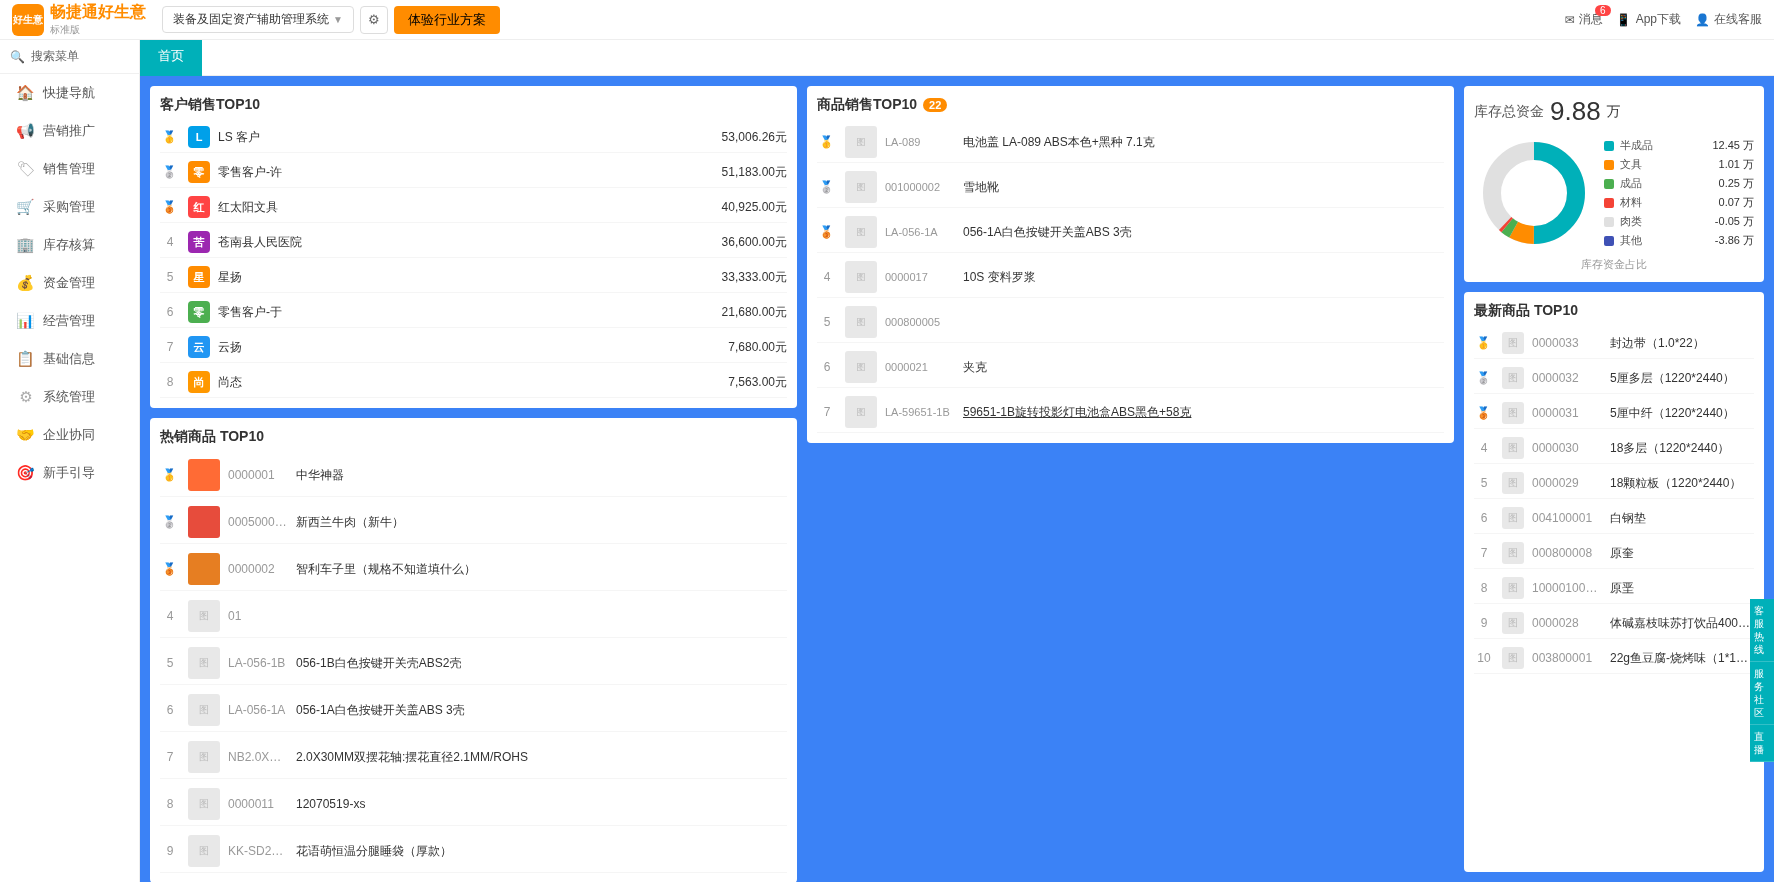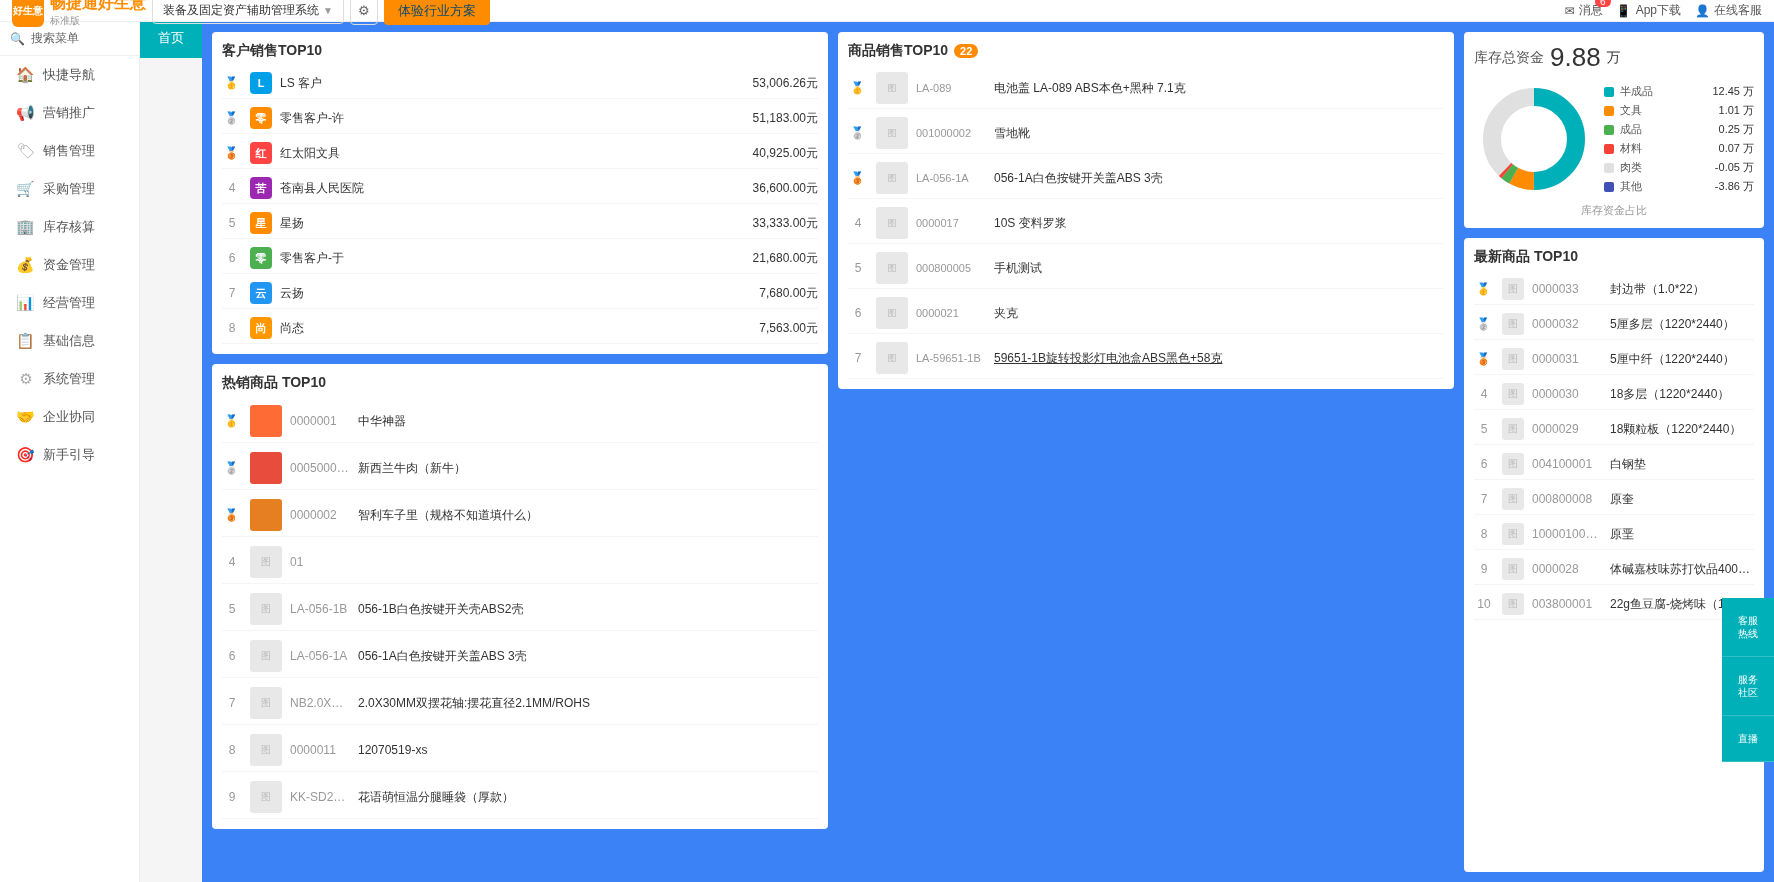--- a/index.html
+++ b/index.html
@@ -1,41 +1,41 @@
 <!DOCTYPE html>
 <html><head>
   <meta charset="utf-8">
   <style>
     * { margin: 0; padding: 0; box-sizing: border-box; }
     body { font-family: 'Microsoft YaHei', sans-serif; font-size: 13px; background: #f5f5f5; display: flex; flex-direction: column; height: 882px; overflow: hidden; }
 
     
-    .topbar { height: 22px; background: #fff; border-bottom: 1px solid #eee; display: flex; align-items: center; padding: 0 12px; position: relative; z-index: 10; }
+    .topbar { height: 40px; background: #fff; border-bottom: 1px solid #eee; display: flex; align-items: center; padding: 0 12px; gap: 10px; position: relative; z-index: 10; }
     .topbar-logo { display: flex; align-items: center; gap: 6px; width: 140px; }
     .topbar-logo-icon { width: 32px; height: 32px; background: #ff8c00; border-radius: 6px; display: flex; align-items: center; justify-content: center; color: #fff; font-size: 10px; font-weight: bold; }
     .topbar-system { display: flex; align-items: center; gap: 6px; flex: 1; }
     .system-selector { display: flex; align-items: center; gap: 4px; border: 1px solid #ddd; padding: 4px 10px; border-radius: 4px; cursor: pointer; color: #333; font-size: 12px; }
     .system-selector .arrow { color: #999; font-size: 10px; }
     .gear-btn { width: 28px; height: 28px; border: 1px solid #ddd; border-radius: 4px; display: flex; align-items: center; justify-content: center; cursor: pointer; color: #666; }
-    .trial-btn { background: #ff8c00; color: #0c4a6e; border: none; padding: 5px 14px; border-radius: 4px; cursor: pointer; font-size: 13px; }
+    .trial-btn { background: #ff8c00; color: #000000; border: none; padding: 5px 14px; border-radius: 4px; cursor: pointer; font-size: 13px; }
     .topbar-right { display: flex; align-items: center; gap: 14px; margin-left: auto; }
     .topbar-right-item { display: flex; align-items: center; gap: 4px; color: #555; font-size: 12px; cursor: pointer; position: relative; }
     .badge { background: #f44; color: #fff; font-size: 10px; border-radius: 8px; padding: 0 4px; min-width: 16px; text-align: center; position: absolute; top: -6px; right: -8px; }
 
     
     .main-layout { display: flex; flex: 1; overflow: hidden; }
 
     
     .sidebar { width: 140px; background: #fff; border-right: 1px solid #eee; display: flex; flex-direction: column; overflow-y: auto; }
     .sidebar-search { padding: 8px 10px; border-bottom: 1px solid #f0f0f0; display: flex; align-items: center; gap: 6px; color: #666; font-size: 12px; cursor: pointer; }
     .sidebar-menu-item { display: flex; align-items: center; gap: 8px; padding: 10px 14px; color: #555; font-size: 13px; cursor: pointer; border-left: 3px solid transparent; }
     .sidebar-menu-item .menu-icon { width: 18px; height: 18px; display: flex; align-items: center; justify-content: center; color: #aaa; font-size: 15px; }
 
     
-    .content { flex: 1; display: flex; flex-direction: row; overflow: hidden; }
+    .content { flex: 1; display: flex; flex-direction: column; overflow: hidden; }
 
     
     .nav-tab { height: 36px; background: #fff; border-bottom: 1px solid #eee; display: flex; align-items: center; }
     .nav-tab-item { padding: 0 18px; height: 36px; display: flex; align-items: center; font-size: 13px; color: #333; cursor: pointer; border-bottom: 3px solid transparent; }
     .nav-tab-item.active { color: #fff; background: #00b0b9; border-bottom: 3px solid #00b0b9; }
 
     
     .page-content { flex: 1; overflow-y: auto; display: flex; gap: 0; background: #3b82f6; padding: 10px; }
 
     
@@ -77,21 +77,21 @@
 
     
     .newest-products { display: flex; flex-direction: column; gap: 4px; }
     .newest-item { display: flex; align-items: center; gap: 8px; padding: 4px 0; border-bottom: 1px solid #f5f5f5; font-size: 12px; color: #333; }
     .newest-rank { width: 20px; text-align: center; color: #999; font-size: 12px; }
     .newest-img { width: 22px; height: 22px; background: #e8e8e8; border-radius: 3px; display: flex; align-items: center; justify-content: center; color: #bbb; font-size: 10px; }
     .newest-name { flex: 1; overflow: hidden; text-overflow: ellipsis; white-space: nowrap; }
 
     
     .float-buttons { position: fixed; right: 0; bottom: 120px; display: flex; flex-direction: column; }
-    .float-btn { width: 52px; padding: 16px 4px; background: #00b0b9; color: #fff; font-size: 10px; text-align: center; cursor: pointer; border-bottom: 1px solid rgba(255,255,255,0.2); line-height: 1.3; }
+    .float-btn { width: 24px; padding: 5px 4px; background: #00b0b9; color: #fff; font-size: 10px; text-align: left; cursor: pointer; border-bottom: 1px solid rgba(255,255,255,0.2); line-height: 1.3; }
 
     
     ::-webkit-scrollbar { width: 4px; }
     ::-webkit-scrollbar-thumb { background: #ddd; border-radius: 2px; }
   </style>
 </head>
 <body>
 
 <div class="topbar">
   <div class="topbar-logo">
@@ -336,21 +336,20 @@
               <div class="rank-item">
     <span class="rank-num ">4</span>
     <div class="product-placeholder" style="font-size:9px;">图</div>
     <span class="rank-name" style="color:#999;max-width:70px;font-size:11px;">0000017</span>
     <span class="rank-name" style="font-size:12px;">10S 变料罗浆</span>
   </div>
               <div class="rank-item">
     <span class="rank-num ">5</span>
     <div class="product-placeholder" style="font-size:9px;">图</div>
     <span class="rank-name" style="color:#999;max-width:70px;font-size:11px;">000800005</span>
-    <span class="rank-name" style="font-size:12px;">手机测试</span>
   </div>
               <div class="rank-item">
     <span class="rank-num ">6</span>
     <div class="product-placeholder" style="font-size:9px;">图</div>
     <span class="rank-name" style="color:#999;max-width:70px;font-size:11px;">0000021</span>
     <span class="rank-name" style="font-size:12px;">夹克</span>
   </div>
               <div class="rank-item">
     <span class="rank-num ">7</span>
     <div class="product-placeholder" style="font-size:9px;">图</div>

